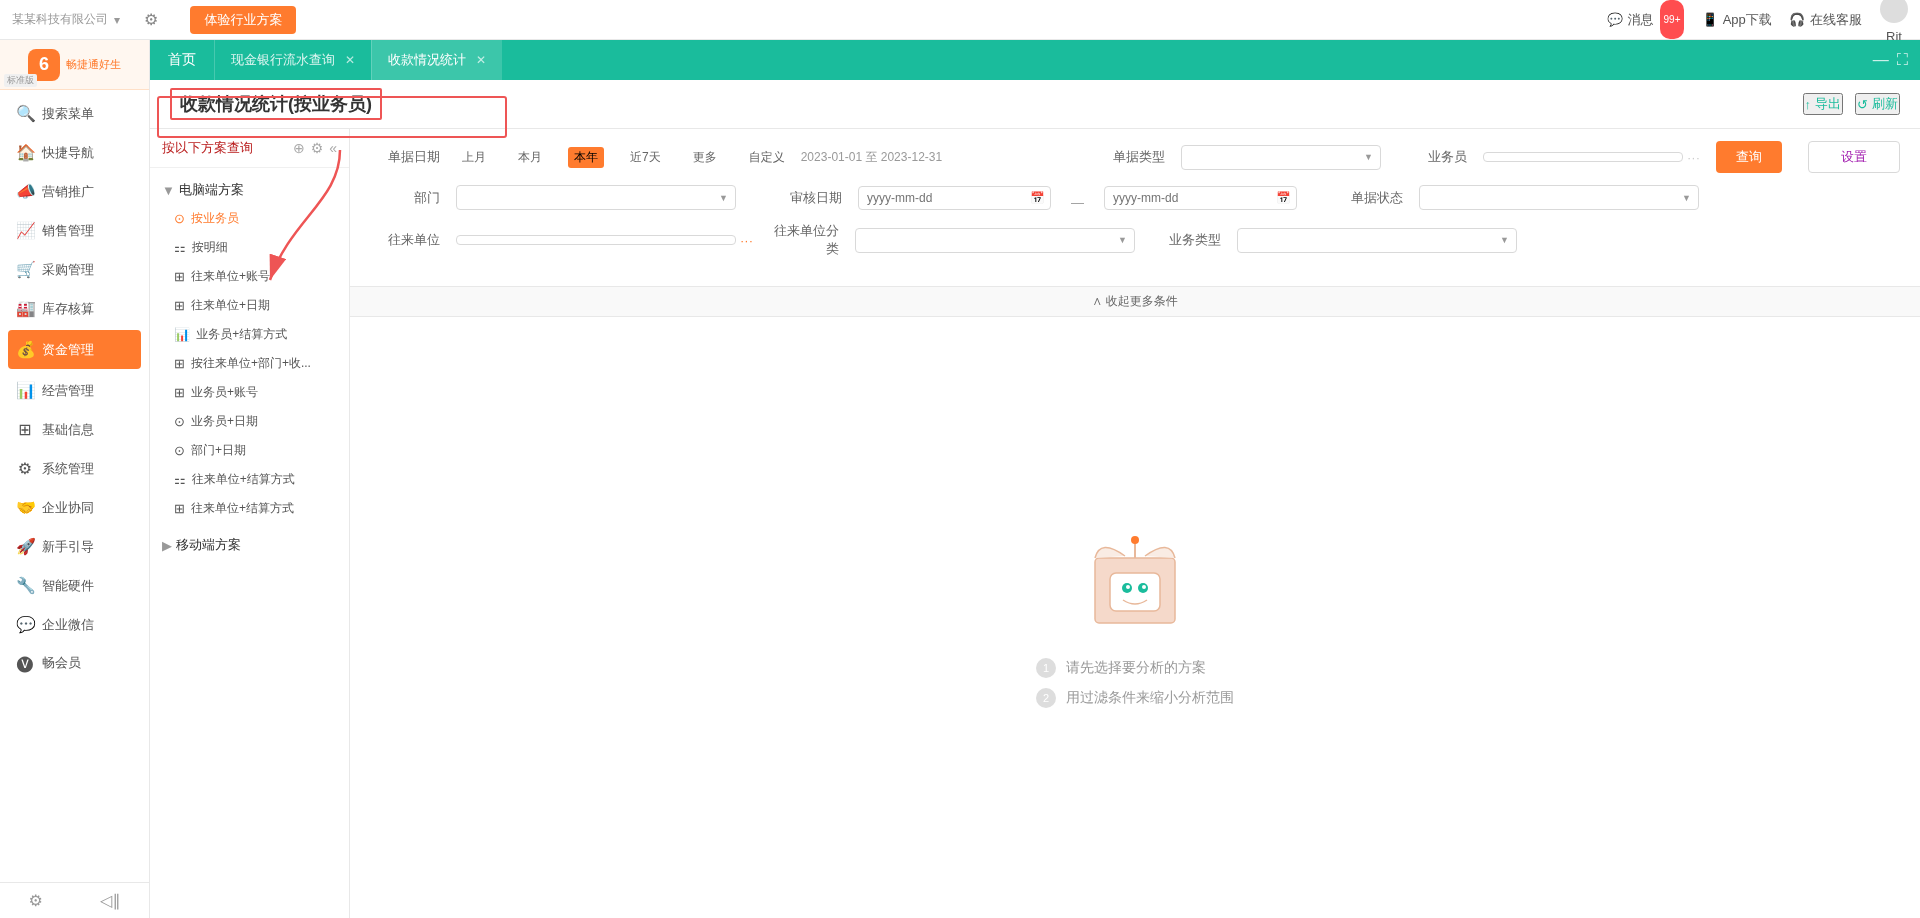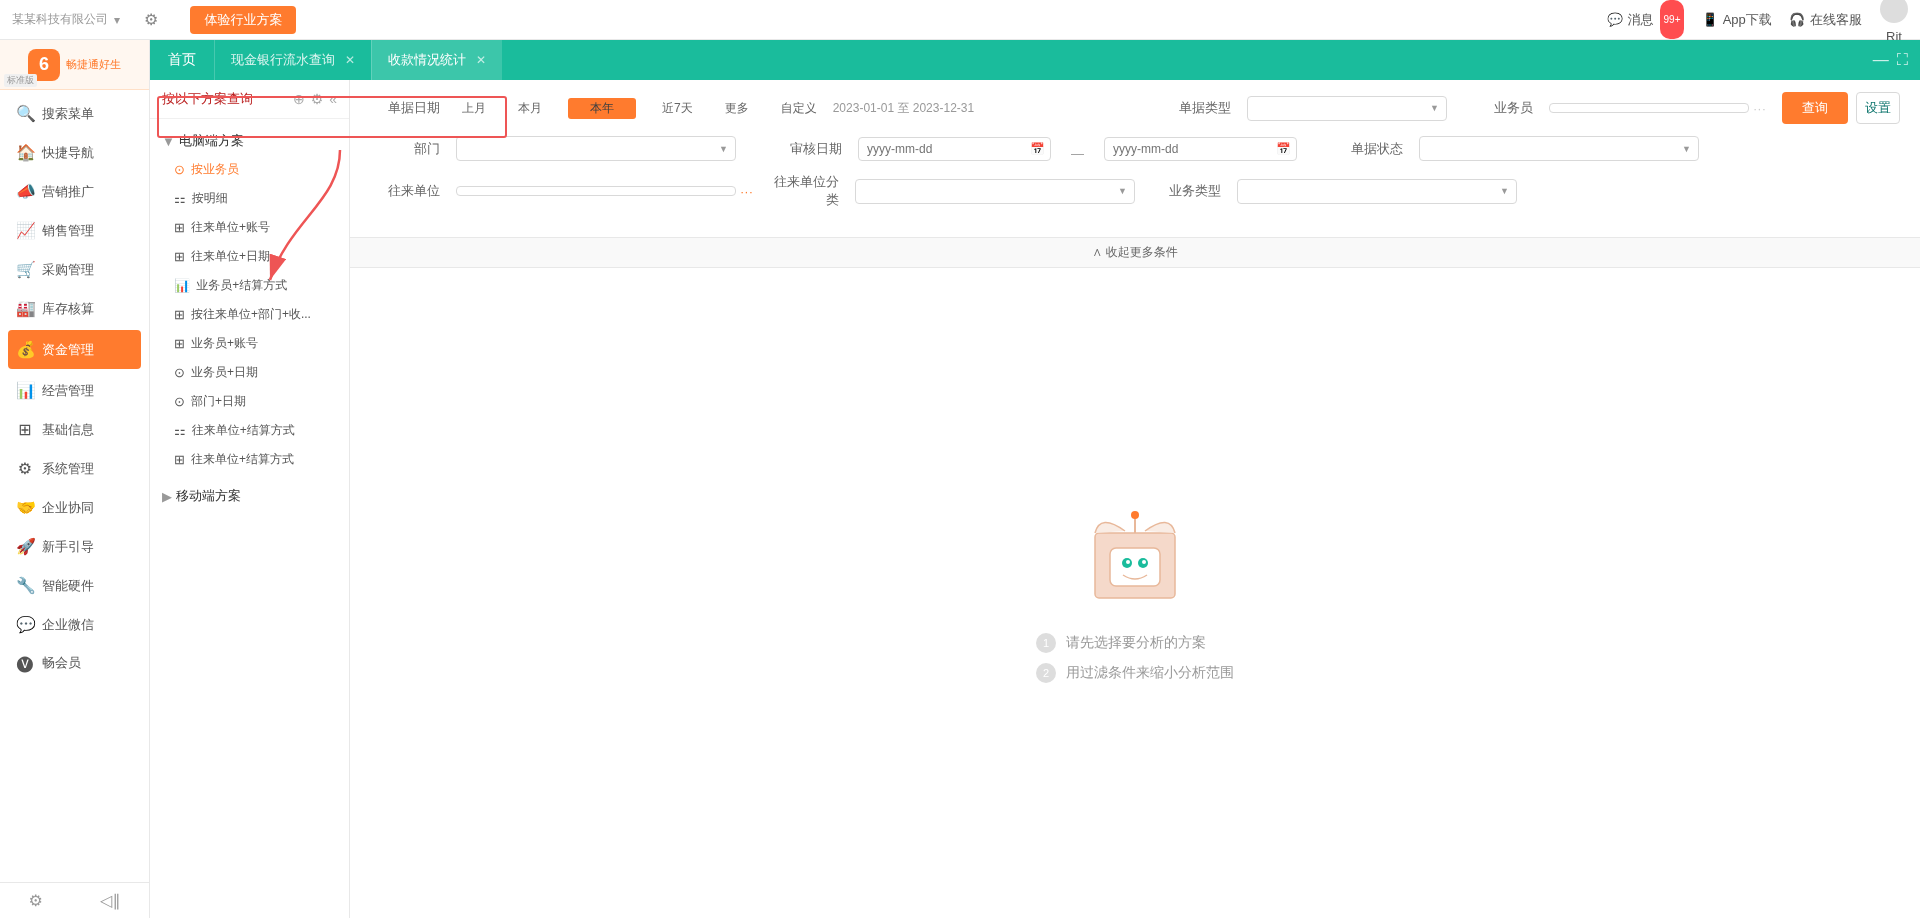--- a/index.html
+++ b/index.html
@@ -331,23 +331,23 @@
       gap: 20px;
     }
     .date-shortcut {
       font-size: 12px;
       color: #666;
       cursor: pointer;
       padding: 2px 6px;
     }
     .date-shortcut.active {
       background: #ff7b2e;
-      color: #404040;
+      color: #000000;
       border-radius: 3px;
-      padding: 2px 22px;
+      padding: 2px 6px;
       text-align: right;
     }
     .date-range {
       font-size: 12px;
       color: #999;
       margin-left: 4px;
     }
     .filter-select {
       border: 1px solid #d9d9d9;
       border-radius: 4px;
@@ -387,38 +387,38 @@
     .filter-more-btn {
       color: #ff7b2e;
       font-size: 13px;
       cursor: pointer;
       display: flex;
       align-items: center;
       gap: 3px;
     }
     .filter-actions {
       display: flex;
-      gap: 8px;
+      gap: 26px;
       margin-left: auto;
     }
     .btn-primary {
       background: #ff7b2e;
       color: #fff;
       border: none;
       border-radius: 4px;
       padding: 6px 20px;
       font-size: 13px;
       cursor: pointer;
     }
     .btn-secondary {
       background: #fff;
-      color: #0f766e;
+      color: #a21caf;
       border: 1px solid #d9d9d9;
       border-radius: 4px;
-      padding: 6px 8px;
+      padding: 6px 32px;
       font-size: 13px;
       cursor: pointer;
     }
 
     .collapse-bar {
       background: #f9f9f9;
       text-align: center;
       padding: 6px;
       border-bottom: 1px solid #e8e8e8;
       cursor: pointer;
@@ -586,20 +586,33 @@
         <div class="tab-item active">
           <span>收款情况统计</span>
           <span class="tab-close">✕</span>
         </div>
         <div class="tab-bar-right">
           <span class="tab-bar-icon-btn">—</span>
           <span class="tab-bar-icon-btn">⛶</span>
         </div>
       </div>
 
+      <div class="page-header">
+        <h2 class="page-title">收款情况统计(按业务员)</h2>
+        <div class="page-actions">
+          <button class="page-action-btn">
+            <span>↑</span>
+            <span>导出</span>
+          </button>
+          <button class="page-action-btn">
+            <span>↺</span>
+            <span>刷新</span>
+          </button>
+        </div>
+      </div>
 
       <div class="page-body">
 
         <div class="left-panel">
           <div class="left-panel-header">
             <span class="left-panel-title">按以下方案查询</span>
             <div class="left-panel-actions">
               <span class="left-panel-action-icon">⊕</span>
               <span class="left-panel-action-icon">⚙</span>
               <span class="left-panel-action-icon">«</span>

